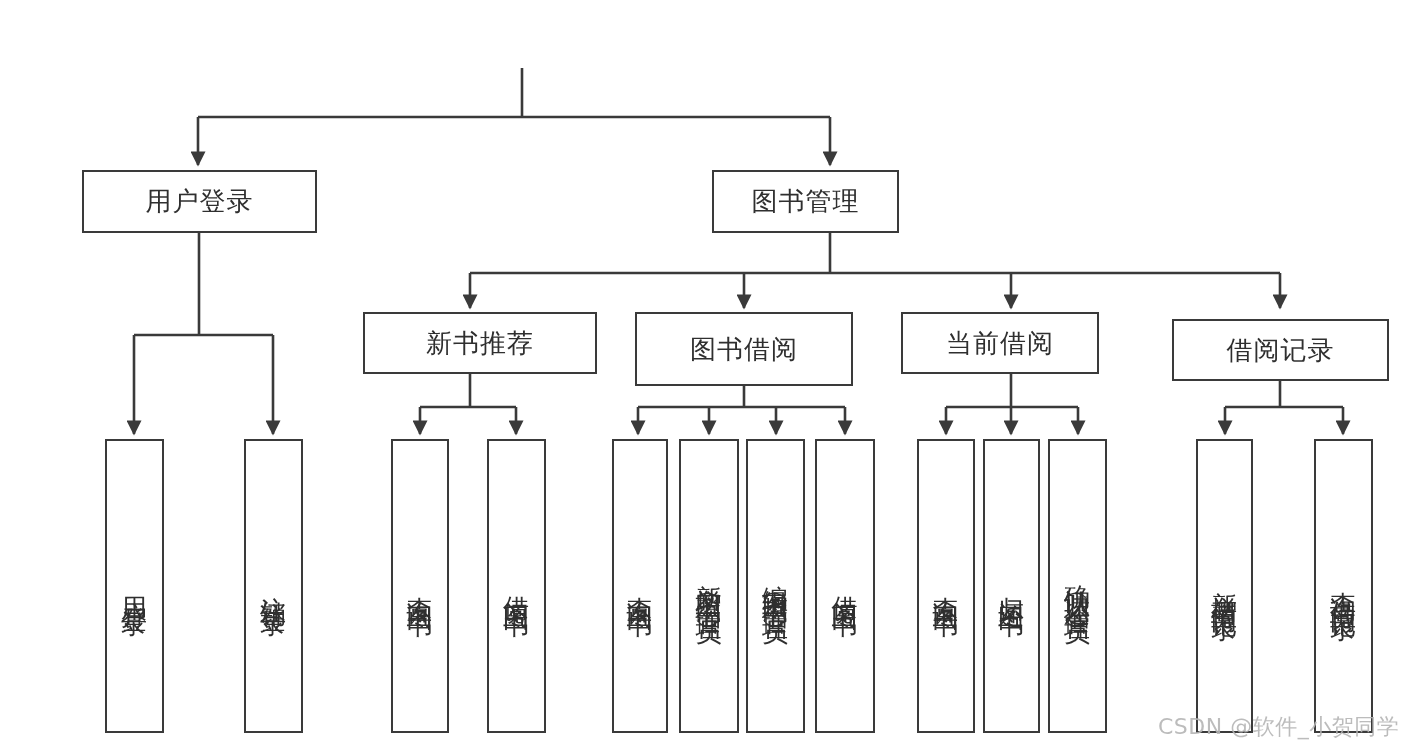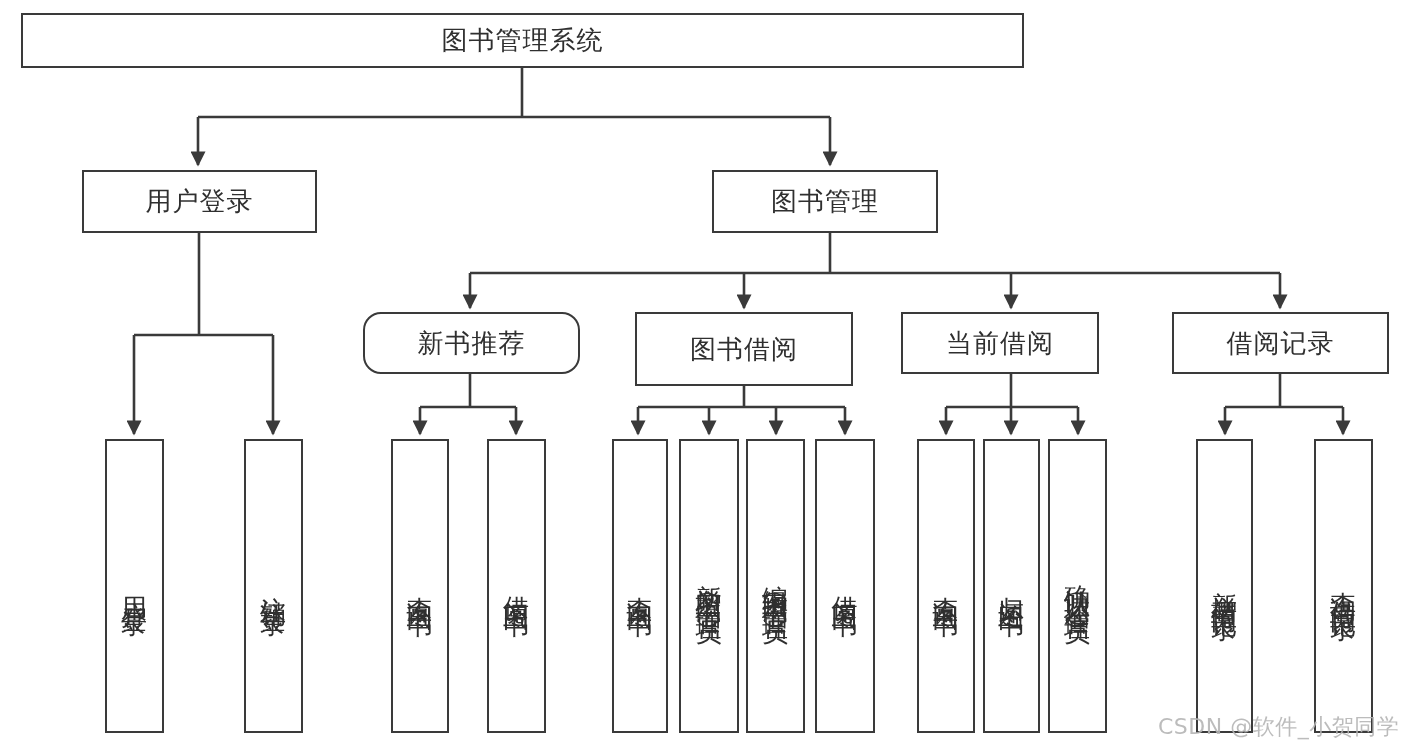--- a/index.html
+++ b/index.html
@@ -88,29 +88,28 @@
     <path class="connector" d="M1011 374 V407 M946 407 H1078"></path>
     <path class="connector" d="M946 407 V434" marker-end="url(#arrow)"></path>
     <path class="connector" d="M1011 407 V434" marker-end="url(#arrow)"></path>
     <path class="connector" d="M1078 407 V434" marker-end="url(#arrow)"></path>
 
     <path class="connector" d="M1280 374 V407 M1225 407 H1343"></path>
     <path class="connector" d="M1225 407 V434" marker-end="url(#arrow)"></path>
     <path class="connector" d="M1343 407 V434" marker-end="url(#arrow)"></path>
   </svg>
 
-  <div class="node hnode" style="left:21px;top:13px;width:1003px;height:55px;">图书管理系统</div>
 
   <div class="node hnode" style="left:82px;top:170px;width:235px;height:63px;">用户登录</div>
-  <div class="node hnode" style="left:712px;top:170px;width:226px;height:63px;">图书管理</div>
+  <div class="node hnode" style="left:712px;top:170px;width:187px;height:63px;">图书管理</div>
 
-  <div class="node hnode" style="left:363px;top:312px;width:217px;height:62px;border-radius:18px;">新书推荐</div>
+  <div class="node hnode" style="left:363px;top:312px;width:234px;height:62px;">新书推荐</div>
   <div class="node hnode" style="left:635px;top:312px;width:218px;height:74px;">图书借阅</div>
   <div class="node hnode" style="left:901px;top:312px;width:198px;height:62px;">当前借阅</div>
-  <div class="node hnode" style="left:1172px;top:312px;width:217px;height:62px;">借阅记录</div>
+  <div class="node hnode" style="left:1172px;top:319px;width:217px;height:62px;">借阅记录</div>
 
   <div class="node vnode" style="left:105px;top:439px;width:59px;height:294px;">
     <span>用户登录</span>
   </div>
   <div class="node vnode" style="left:244px;top:439px;width:59px;height:294px;">
     <span>注销登录</span>
   </div>
 
   <div class="node vnode" style="left:391px;top:439px;width:58px;height:294px;">
     <span>查询图书</span>

